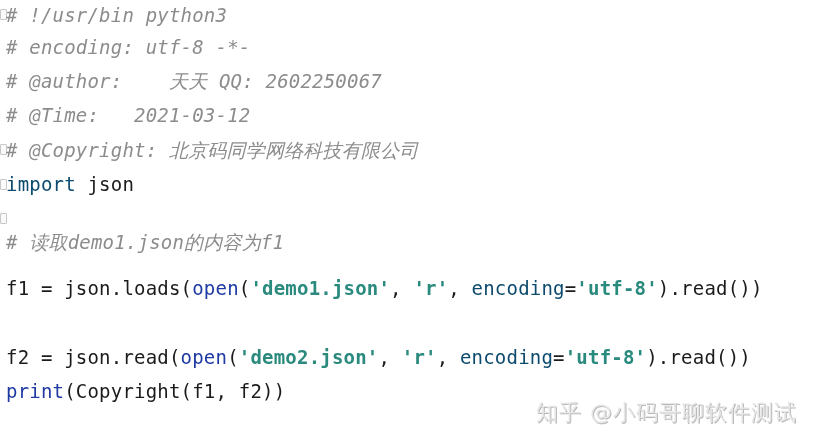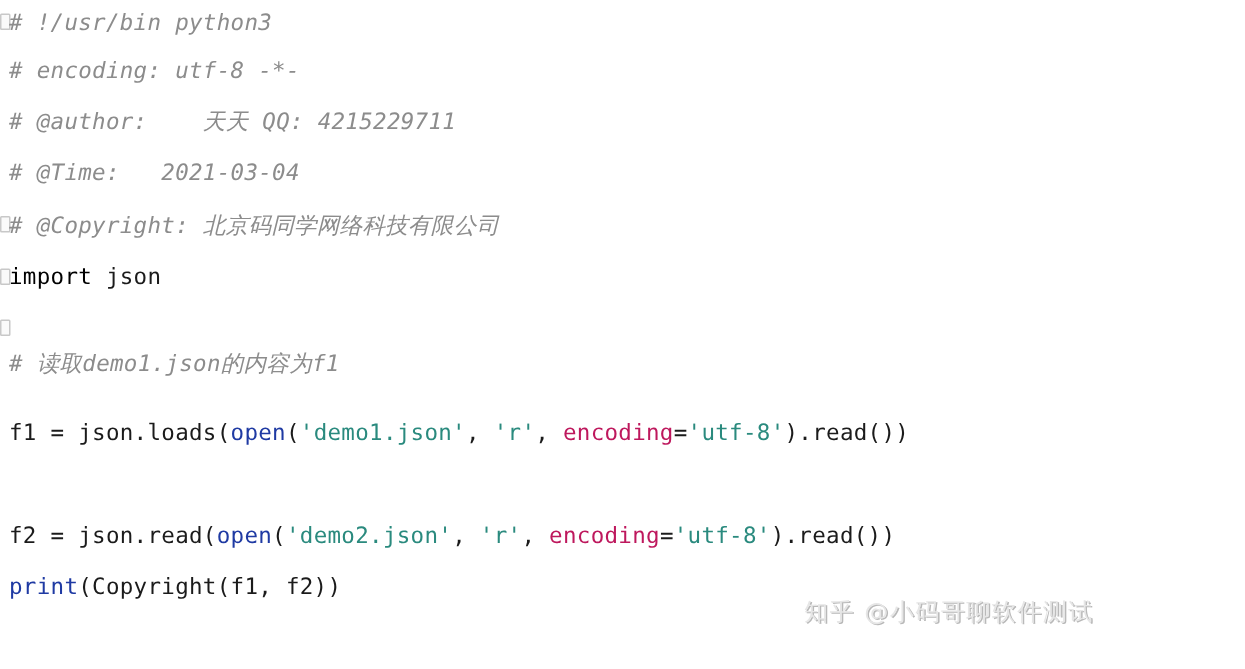--- a/index.html
+++ b/index.html
@@ -3,51 +3,51 @@
 <meta charset="utf-8">
 <style>
   html, body { margin:0; padding:0; }
   body {
     width:830px; height:446px; background:#ffffff; overflow:hidden; position:relative;
     font-family:"DejaVu Sans Mono","Liberation Mono",monospace;
   }
   .editor { position:absolute; left:0; top:0; width:830px; height:446px; }
   .line {
     position:absolute; left:6px; height:30px; line-height:30px;
-    font-size:15px; white-space:pre; color:#1b1b1b; letter-spacing:0.2px;
+    font-size:19px; white-space:pre; color:#1b1b1b; letter-spacing:0.2px;
   }
   .fold {
     position:absolute; left:0px; width:5px; height:9px; border:1px solid #c8c8c8;
     border-radius:1px; background:#fafafa;
   }
   .cm { color:#8c8c8c; font-style:italic; }
-  .kw { color:#000000; }
+  .kw { color:#0c4a6e; }
   .bi { color:#1f3aa3; }
-  .st { color:#2a8a7e; font-weight:normal; }
-  .kwarg { color:#be185d; }
+  .st { color:#2a8a7e; font-weight:bold; }
+  .kwarg { color:#0c4a6e; }
   .id { color:#1b1b1b; }
   .watermark {
     position:absolute; left:536px; top:398px; font-family:"DejaVu Sans",sans-serif;
-    font-size:16px; color:#e6e6e6; letter-spacing:1px;
+    font-size:22px; color:#e6e6e6; letter-spacing:1px;
     text-shadow: 1px 1px 0 #b9b9b9, -0.5px -0.5px 0 #ffffff;
     white-space:pre;
   }
 </style>
 </head>
 <body>
 
 <div class="editor">
   <div class="fold" style="top:9px"></div>
   <div class="line" style="top:0px"><span class="cm"># !/usr/bin python3</span></div>
 
   <div class="line" style="top:32px"><span class="cm"># encoding: utf-8 -*-</span></div>
 
-  <div class="line" style="top:66px"><span class="cm"># @author:    天天 QQ: 4215229711</span></div>
+  <div class="line" style="top:66px"><span class="cm"># @author:    天天 QQ: 2602250067</span></div>
 
-  <div class="line" style="top:100px"><span class="cm"># @Time:   2021-03-04</span></div>
+  <div class="line" style="top:100px"><span class="cm"># @Time:   2021-03-12</span></div>
 
   <div class="fold" style="top:144px"></div>
   <div class="line" style="top:135px"><span class="cm"># @Copyright: 北京码同学网络科技有限公司</span></div>
 
   <div class="fold" style="top:179px"></div>
   <div class="line" style="top:169px"><span class="kw">import</span><span class="id"> json</span></div>
 
   <div class="fold" style="top:213px"></div>
 
   <div class="line" style="top:227px"><span class="cm"># 读取demo1.json的内容为f1</span></div>

